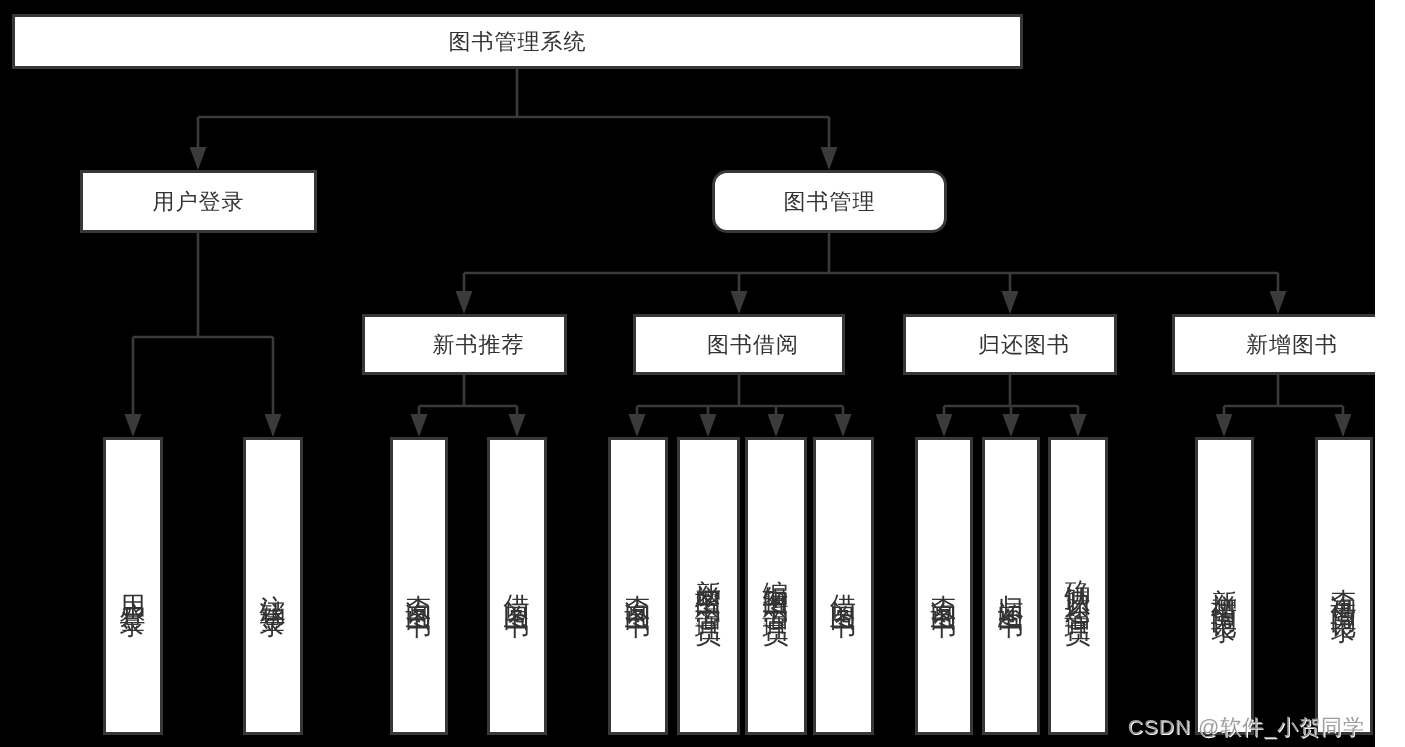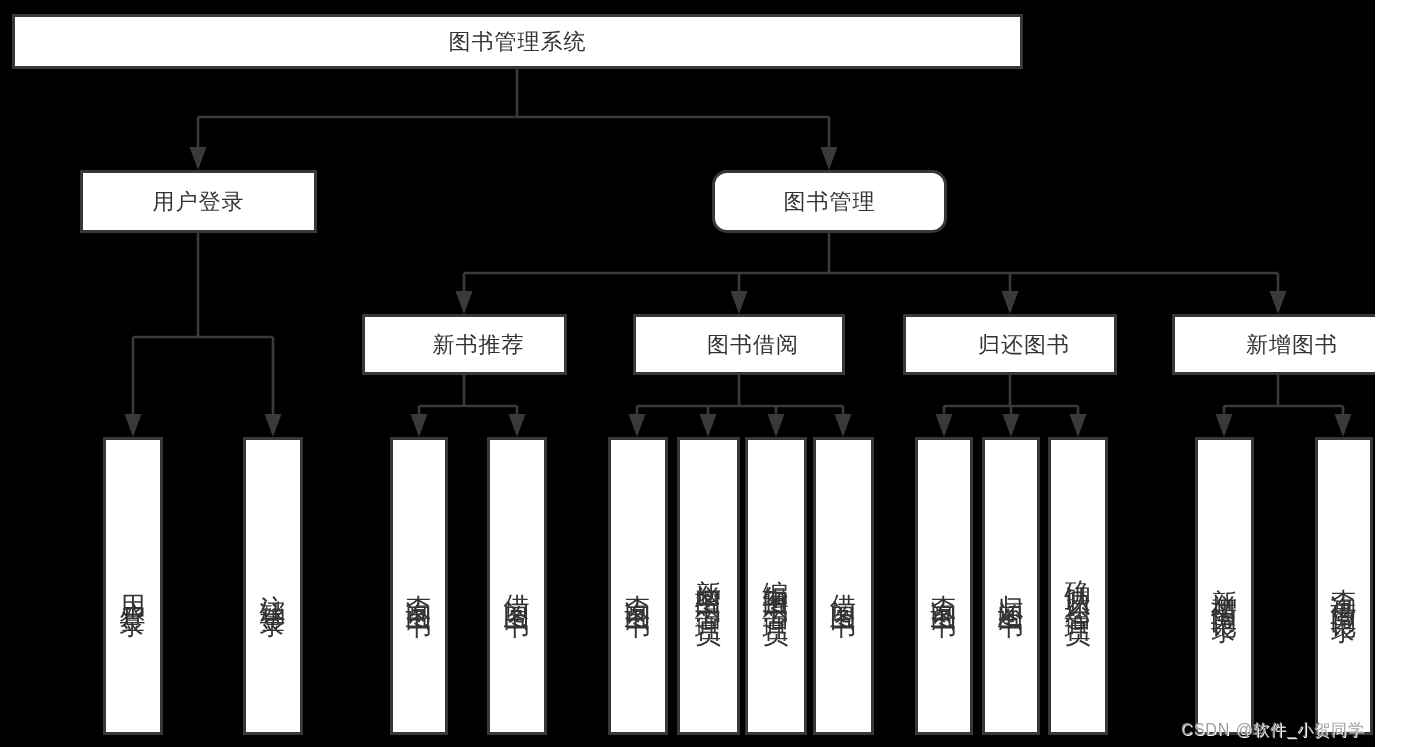--- a/index.html
+++ b/index.html
@@ -24,21 +24,21 @@
     line-height:1;
   }
   .lvl4{top:437px;height:298px;}
   .lvl3{top:314px;height:61px;padding-left:28px;}
   .lvl2{top:170px;height:63px;}
   svg.connectors{position:absolute;left:0;top:0;}
   #watermark{
     position:absolute;
     right:10px;
     bottom:6px;
-    font-size:16px;
+    font-size:21px;
     color:#9e9e9e;
     text-shadow:1px 1px 0 #ffffff;
     letter-spacing:1px;
     white-space:nowrap;
   }
 </style>
 </head>
 <body>
 
 <div id="canvas">

